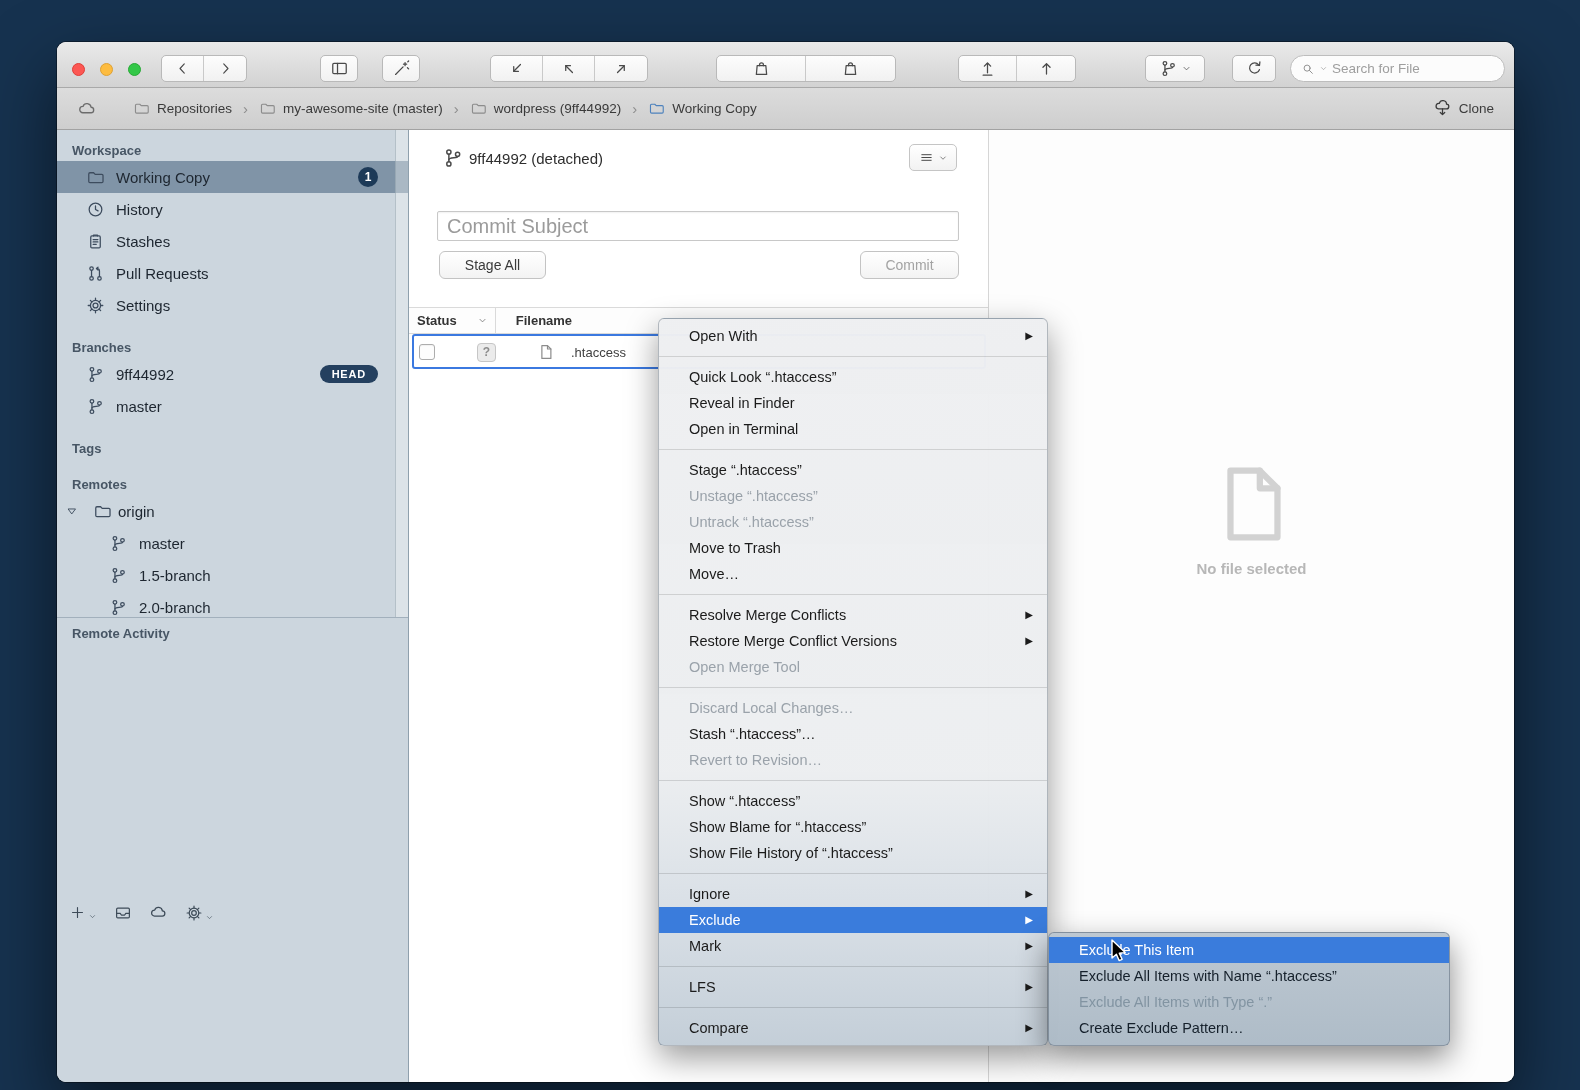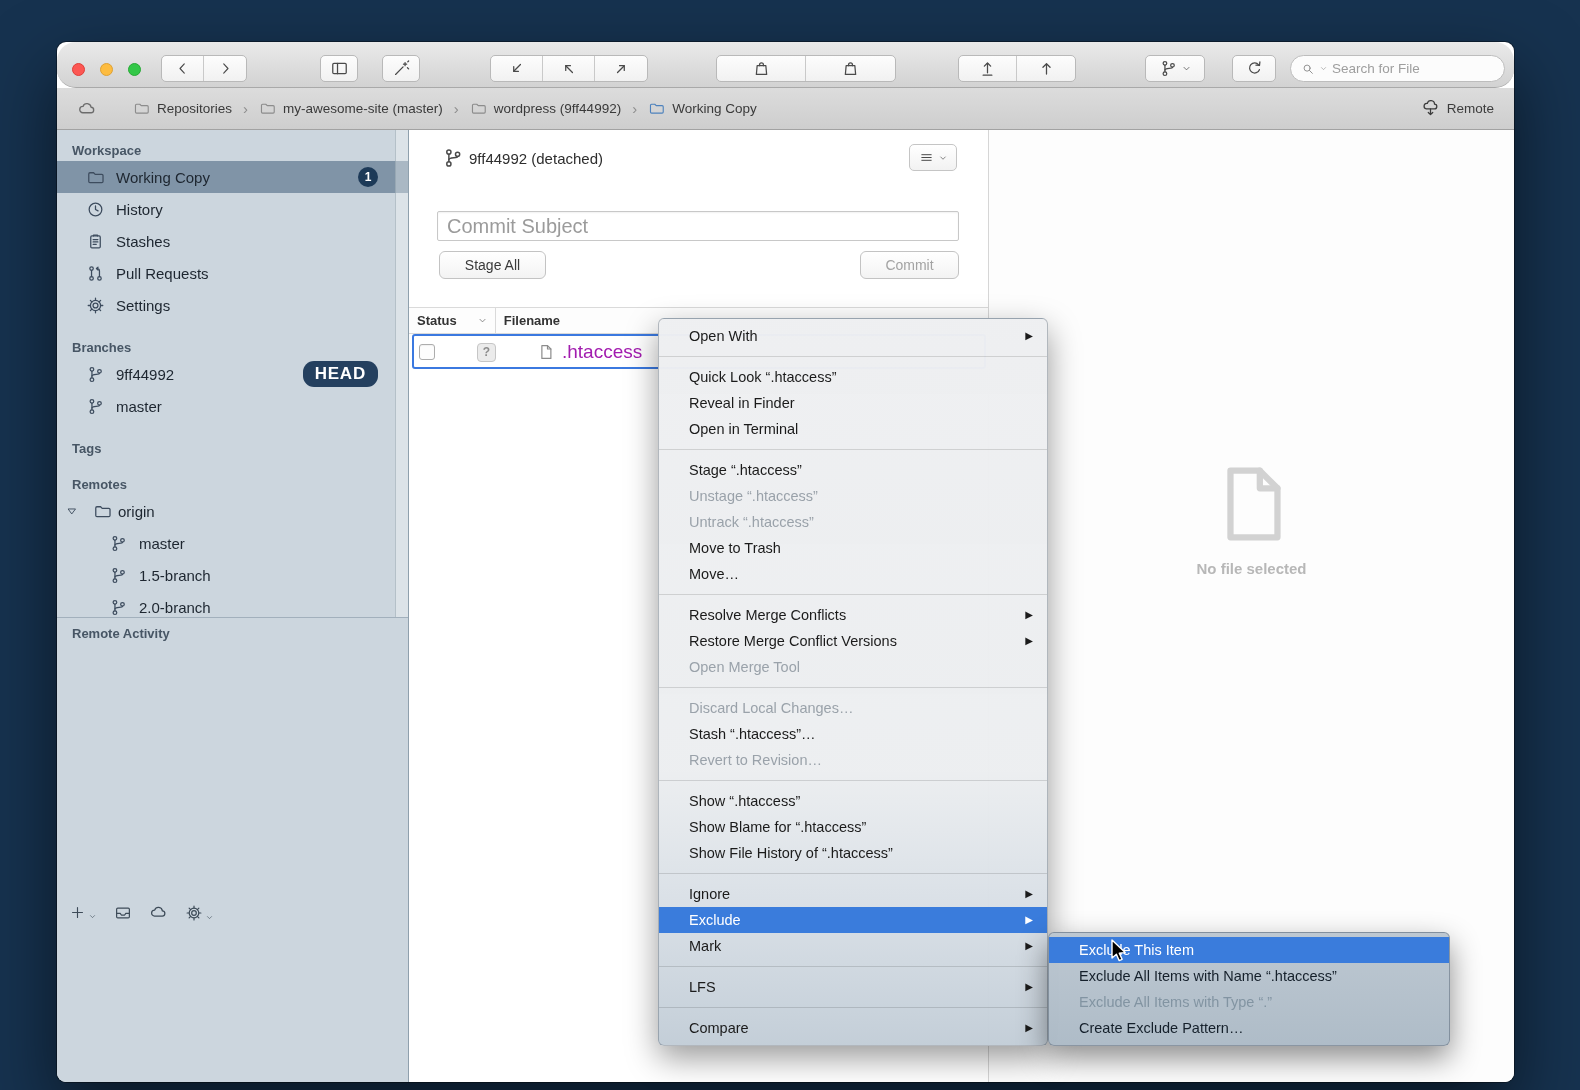--- a/index.html
+++ b/index.html
@@ -11,21 +11,21 @@
   }
   svg.icon { stroke:currentColor; fill:none; stroke-width:1.6; stroke-linecap:round; stroke-linejoin:round; display:block; }
   .window {
     position:absolute; left:57px; top:42px; width:1457px; height:1040px;
     border-radius:9px; background:#fff; overflow:hidden;
     box-shadow:0 30px 70px rgba(0,0,0,.55), 0 0 0 1px rgba(0,0,0,.35);
     display:flex; flex-direction:column;
   }
   
   .titlebar { height:46px; flex:none; position:relative;
-    background:linear-gradient(#eaeaea,#d2d2d2); border-bottom:1px solid #a9a9a9;border-radius:19px; }
+    background:linear-gradient(#eaeaea,#d2d2d2); border-bottom:1px solid #a9a9a9; }
   .tl { position:absolute; top:21px; width:13px; height:13px; border-radius:50%; }
   .tl.c { left:15px; background:#fc5753; border:1px solid #df3e38; }
   .tl.m { left:43px; background:#fdbc40; border:1px solid #dea134; }
   .tl.z { left:71px; background:#33c748; border:1px solid #27aa35; }
   .tbtn,.tgrp { position:absolute; top:13px; height:27px;
     background:linear-gradient(#fdfdfd,#f1f1f1); border:1px solid #b9b9b9; border-radius:5px;
     display:flex; align-items:stretch; color:#4a4a4a; padding:0; }
   .seg { display:flex; align-items:center; justify-content:center; border-right:1px solid #c9c9c9; }
   .seg:last-child { border-right:none; }
   .tbtn { align-items:center; justify-content:center; gap:3px; }
@@ -56,21 +56,21 @@
   .mt10 { margin-top:10px; } .mt16 { margin-top:16px; } .mt15 { margin-top:15px; }
   .sb-item { height:32px; display:flex; align-items:center; padding-left:29px; gap:11px; font-size:15px; }
   .sb-item.sel { background:#8094a7; }
   .sb-item .grow { flex:1; }
   .sb-item.origin { padding-left:8px; gap:6px; }
   .sb-item.origin .gap { width:2px; }
   .sb-item.child { padding-left:52px; }
   .sbi { color:#3d4c5e; }
   .sb-badge { width:20px; height:20px; border-radius:10px; background:#1d3a58; color:#fff;
     font-size:12px; font-weight:700; display:flex; align-items:center; justify-content:center; margin-right:30px; }
-  .head-pill { background:#24405f; color:#fff; font-size:17px; font-weight:700; letter-spacing:.8px;
+  .head-pill { background:#24405f; color:#fff; font-size:11px; font-weight:700; letter-spacing:.8px;
     padding:3px 12px; border-radius:11px; margin-right:30px; }
   .sb-track { position:absolute; right:0; top:0; width:13px; height:487px;
     background:rgba(250,252,253,.35); border-left:1px solid rgba(130,148,162,.45); }
   .sb-divider { position:absolute; left:0; right:0; top:487px; height:1px; background:#a2b0bc; }
   .sb-ra { position:absolute; left:15px; top:496px; font-size:13px; font-weight:700; color:#475665; }
   .sb-tools { position:absolute; left:12px; top:773px; display:flex; align-items:center; gap:17px; color:#3d4b58; }
   .sbt { display:flex; align-items:flex-end; gap:2px; background:none; border:none; color:#3d4b58; padding:0; }
   
   .main { width:580px; flex:none; background:#fff; border-right:1px solid #d6d6d6; position:relative; }
   .refico { position:absolute; left:33px; top:17px; color:#4a4a4a; }
@@ -86,29 +86,29 @@
     border:1px solid #c3c3c3; border-radius:6px; font-size:14px; color:#3a3a3a;
     display:flex; align-items:center; justify-content:center; font-family:inherit; }
   .stage-btn { left:30px; width:107px; }
   .commit-btn { left:451px; width:99px; color:#a3a3a3; }
   .list-head { position:absolute; left:0; right:0; top:177px; height:27px; background:#fdfdfd;
     border-top:1px solid #dadada; border-bottom:1px solid #dadada;
     display:flex; align-items:center; font-size:13px; font-weight:700; color:#333; }
   .lh-status { margin-left:8px; }
   .lh-chev { margin-left:20px; color:#666; }
   .lh-div { width:1px; align-self:stretch; background:#dadada; margin-left:7px; }
-  .lh-file { margin-left:8px;text-align:right; }
+  .lh-file { margin-left:20px;text-align:right; }
   .file-row { position:absolute; left:0; right:0; top:206px; height:32px; display:flex; align-items:center; }
   .cb { width:16px; height:16px; margin-left:10px; border:1px solid #adadad; border-radius:3px;
     background:#fdfdfd; box-shadow:inset 0 1px 1px rgba(0,0,0,.05); }
   .qbadge { width:19px; height:19px; margin-left:42px; border:1px solid #c6c6c6; border-radius:4px;
     background:#ebebeb; color:#8c8c8c; font-size:12px; font-weight:700;
     display:flex; align-items:center; justify-content:center; }
   .fdoc { margin-left:41px; color:#8c8c8c; }
-  .fname { margin-left:7px; font-size:19px; color:#a21caf; }
+  .fname { margin-left:16px; font-size:13px; color:#404040; }
   .focus-ring { position:absolute; left:3px; top:204px; width:574px; height:35px;
     border:2px solid #3b79e0; border-radius:3px; pointer-events:none; z-index:5; }
   
   .preview { flex:1; background:#fdfdfd; position:relative; }
   .bigdoc { position:absolute; left:50%; top:322px; transform:translateX(-50%);
     color:#d2d2d2; }
   .nofile { position:absolute; left:0; right:0; top:430px; text-align:center; font-size:15px; color:#b7b7b7;font-weight:bold; }
   
   .cmenu { position:absolute; left:658px; top:318px; width:390px; z-index:50;
     background:linear-gradient(180deg, rgba(238,239,241,.98) 0%, rgba(236,238,240,.97) 62%, rgba(215,222,229,.97) 82%, rgba(194,205,215,.97) 100%);
@@ -370,21 +370,21 @@
         <svg class="icon folder-blue" width="17" height="17">
             <use href="#i-folder"></use>
           </svg>
         <span class="lbl">Working Copy</span>
       </span>
     </div>
     <button class="clone">
       <svg class="icon" width="19" height="19">
           <use href="#i-cloud-dl"></use>
         </svg>
-      <span>Remote</span>
+      <span>Clone</span>
     </button>
   </div>
 
   <div class="content">
 
     <div class="sidebar">
       <div class="sb-scroll">
         <div class="sb-header mt10">Workspace</div>
 
         <div class="sb-item sel">

